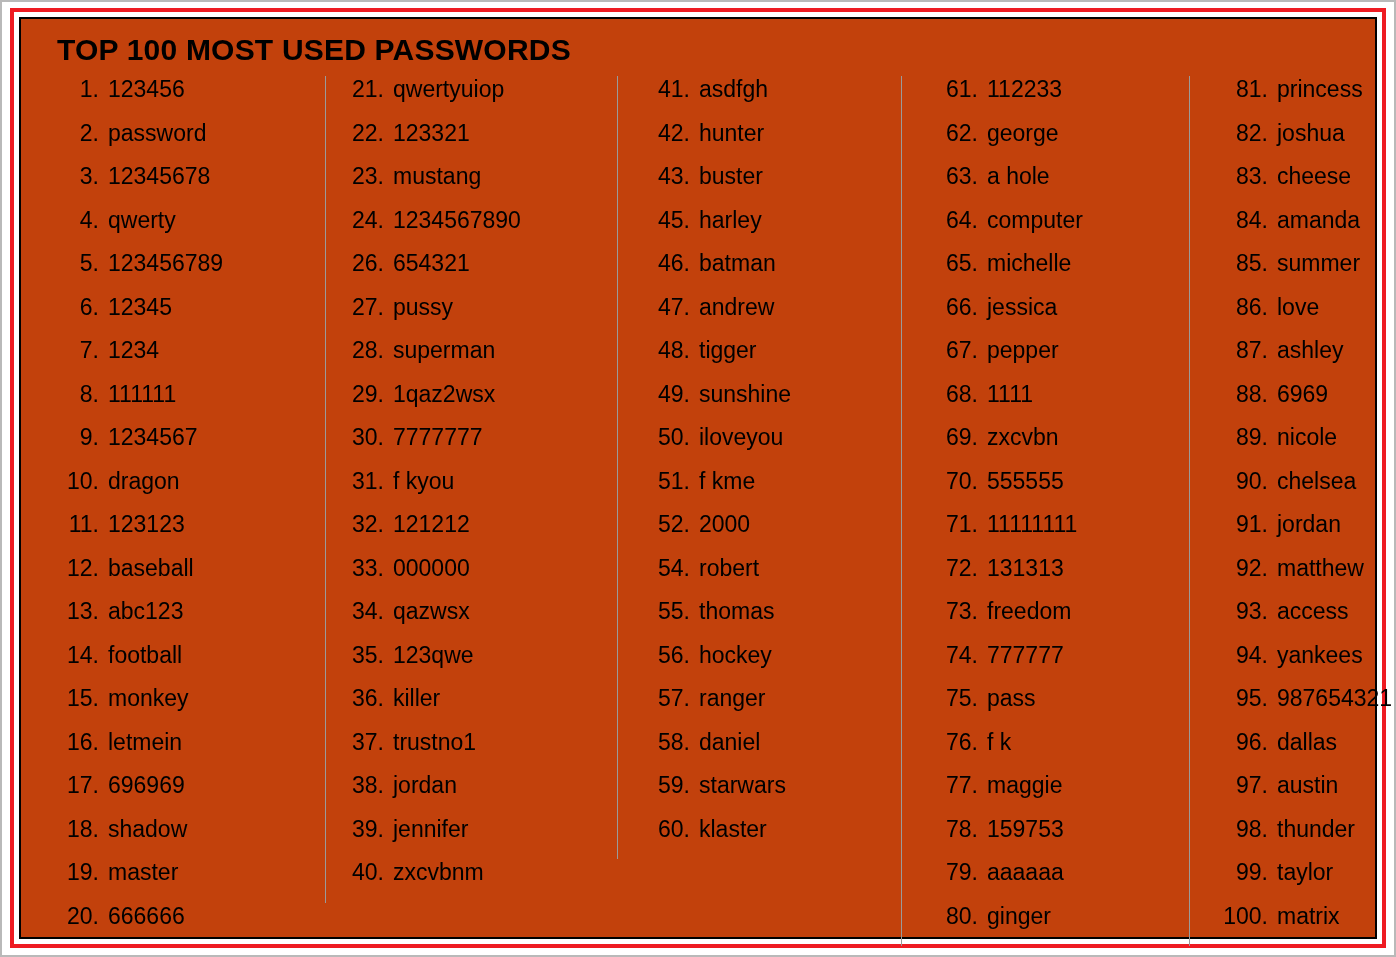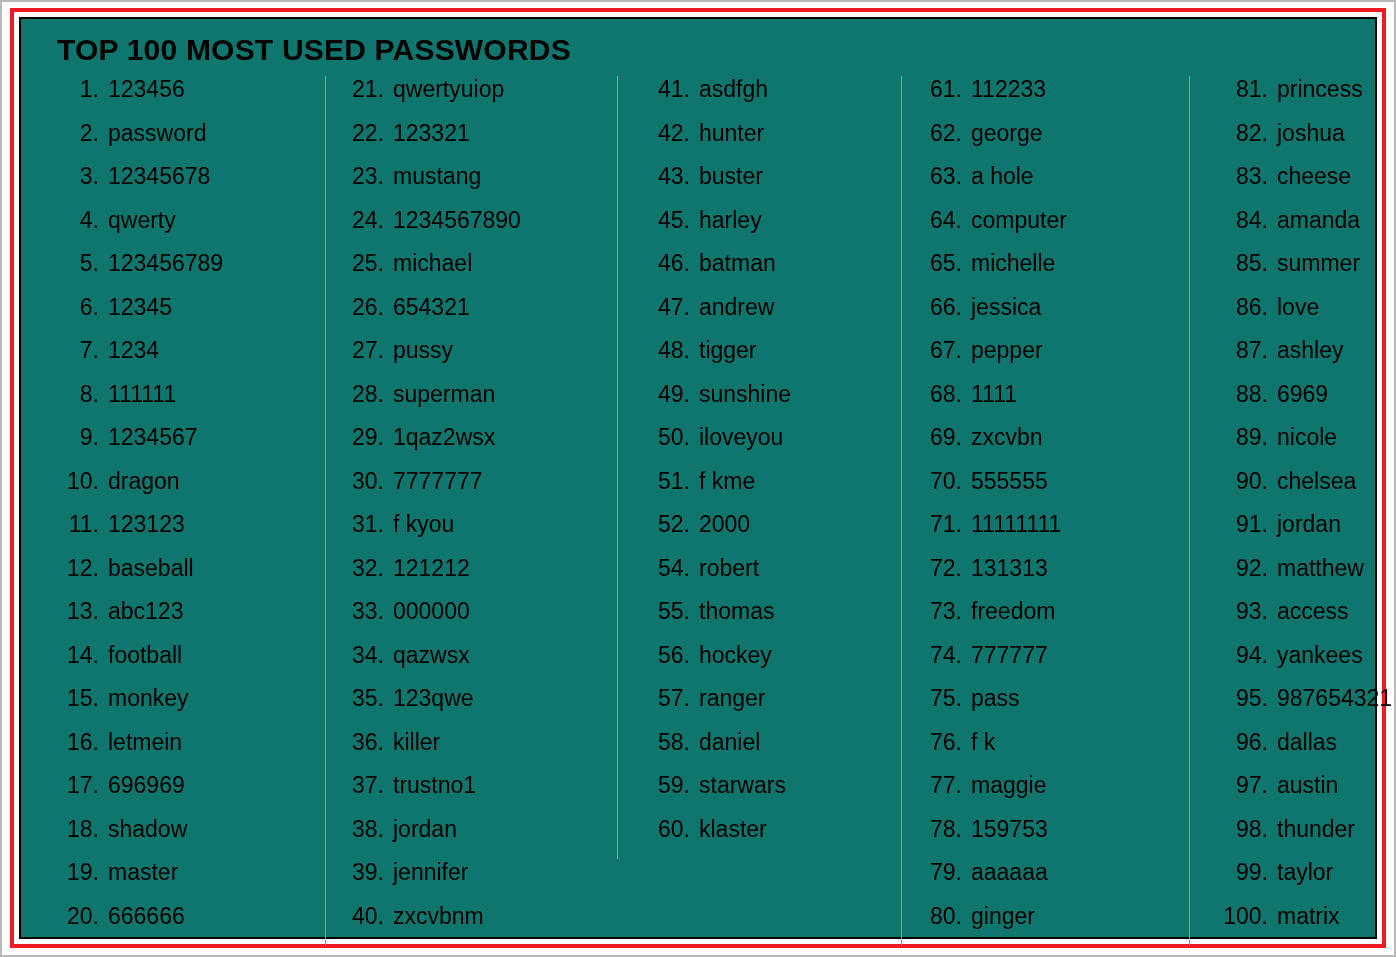--- a/index.html
+++ b/index.html
@@ -44,21 +44,21 @@
   }
   
   .black-frame {
     position: absolute;
     left: 5px;
     top: 5px;
     right: 5px;
     bottom: 5px;
     box-sizing: border-box;
     border: 2px solid #000000;
-    background: #0f766e;
+    background: #c2410c;
   }
   .content {
     position: absolute;
     left: 0;
     top: 0;
     right: 0;
     bottom: 0;
     padding: 14px 20px 8px 28px;
     box-sizing: border-box;
   }
@@ -81,21 +81,21 @@
     position: relative;
     flex: 0 0 auto;
     box-sizing: border-box;
   }
   .col + .col {
     border-left: 1px solid #9a9a9a;
   }
   .col-0 { width: 276px; padding-left: 6px; }
   .col-1 { width: 292px; padding-left: 14px; }
   .col-2 { width: 284px; padding-left: 28px; }
-  .col-3 { width: 288px; padding-left: 16px; }
+  .col-3 { width: 288px; padding-left: 32px; }
   .col-4 { width: 196px; padding-left: 26px; }
 
   .entry {
     display: flex;
     flex-direction: row;
     align-items: baseline;
     height: 43.5px;
     font-size: 23px;
     color: #000000;
     white-space: nowrap;
@@ -219,24 +219,20 @@
                 </div>
               <div class="entry">
                   <span class="rank">23.</span>
                   <span class="pw">mustang</span>
                 </div>
               <div class="entry">
                   <span class="rank">24.</span>
                   <span class="pw">1234567890</span>
                 </div>
               <div class="entry">
-                  <span class="rank">25.</span>
-                  <span class="pw">michael</span>
-                </div>
-              <div class="entry">
                   <span class="rank">26.</span>
                   <span class="pw">654321</span>
                 </div>
               <div class="entry">
                   <span class="rank">27.</span>
                   <span class="pw">pussy</span>
                 </div>
               <div class="entry">
                   <span class="rank">28.</span>
                   <span class="pw">superman</span>

